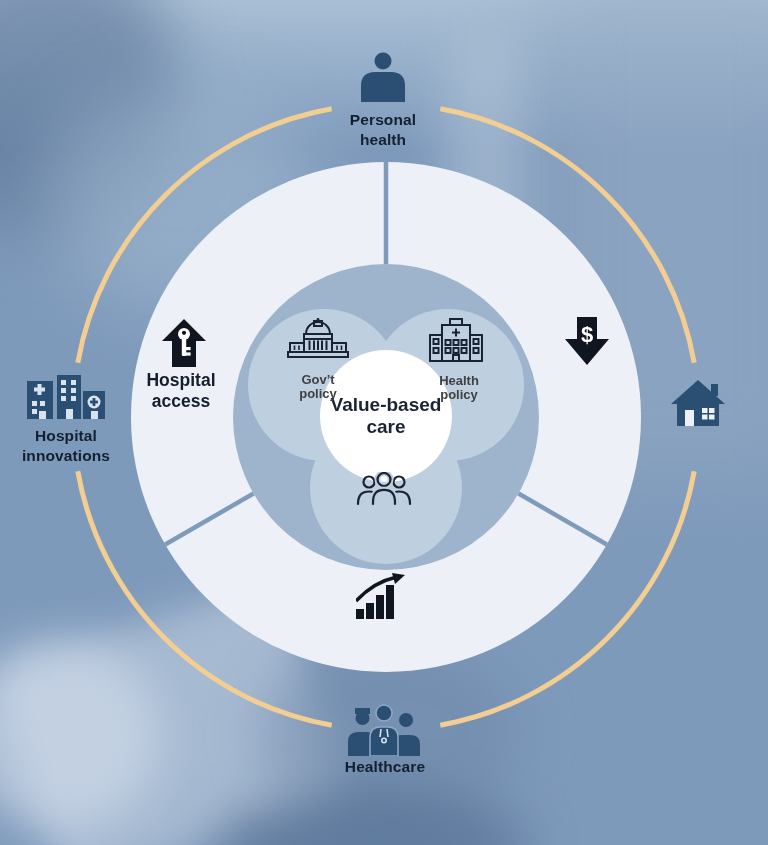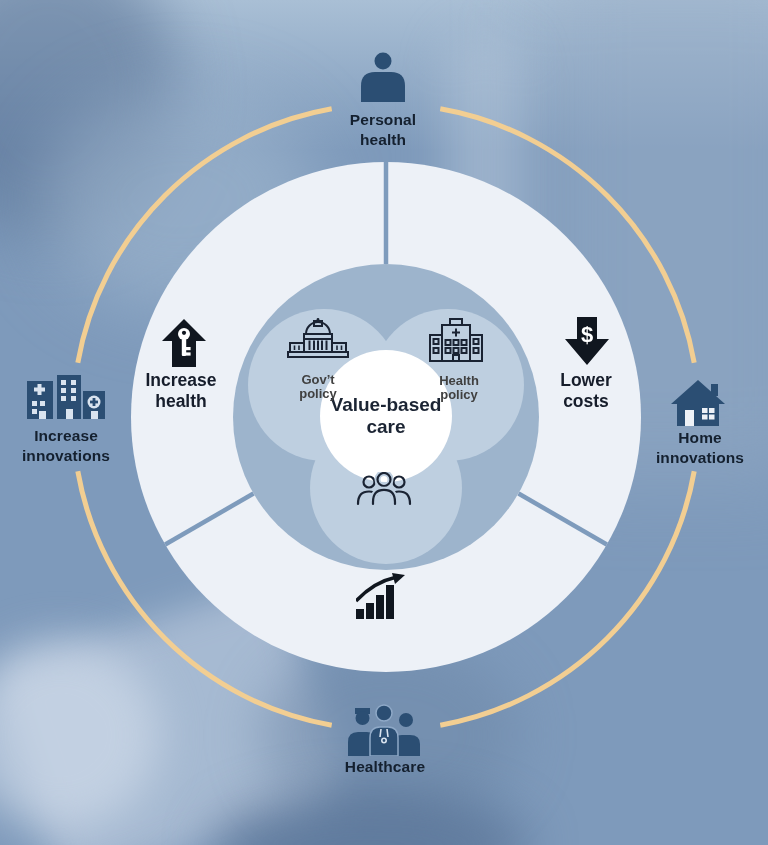--- a/index.html
+++ b/index.html
@@ -205,21 +205,19 @@
     <circle cx="28" cy="7.5" r="6.5"></circle>
     <path d="M17 32 L17 30 C17 21.5 21 17.8 28 17.8 C35 17.8 39 21.5 39 30 L39 32" stroke="#BECFE0" stroke-width="6"></path>
     <path d="M17 32 L17 30 C17 21.5 21 17.8 28 17.8 C35 17.8 39 21.5 39 30 L39 32"></path>
   </svg>
 
   <div class="lbl lbl-center" style="left:328px;top:394px;width:116px">Value-based care</div>
 
   <div class="lbl lbl-petal" style="left:286px;top:373px;width:64px">Gov’t policy</div>
   <div class="lbl lbl-petal" style="left:421px;top:374px;width:76px">Health policy</div>
 
-  <div class="lbl lbl-mid" style="left:131px;top:370px;width:100px">Increase health</div>
-  <div class="lbl lbl-mid" style="left:546px;top:370px;width:80px">Lower costs</div>
+  <div class="lbl lbl-mid" style="left:131px;top:370px;width:100px">Hospital access</div>
 
   <div class="lbl lbl-outer" style="left:338px;top:110px;width:90px">Personal health</div>
-  <div class="lbl lbl-outer" style="left:650px;top:428px;width:100px">Home innovations</div>
-  <div class="lbl lbl-outer" style="left:11px;top:426px;width:110px">Increase innovations</div>
+  <div class="lbl lbl-outer" style="left:11px;top:426px;width:110px">Hospital innovations</div>
   <div class="lbl lbl-outer" style="left:325px;top:757px;width:120px">Healthcare</div>
 
 </div>
 
 </body></html>

